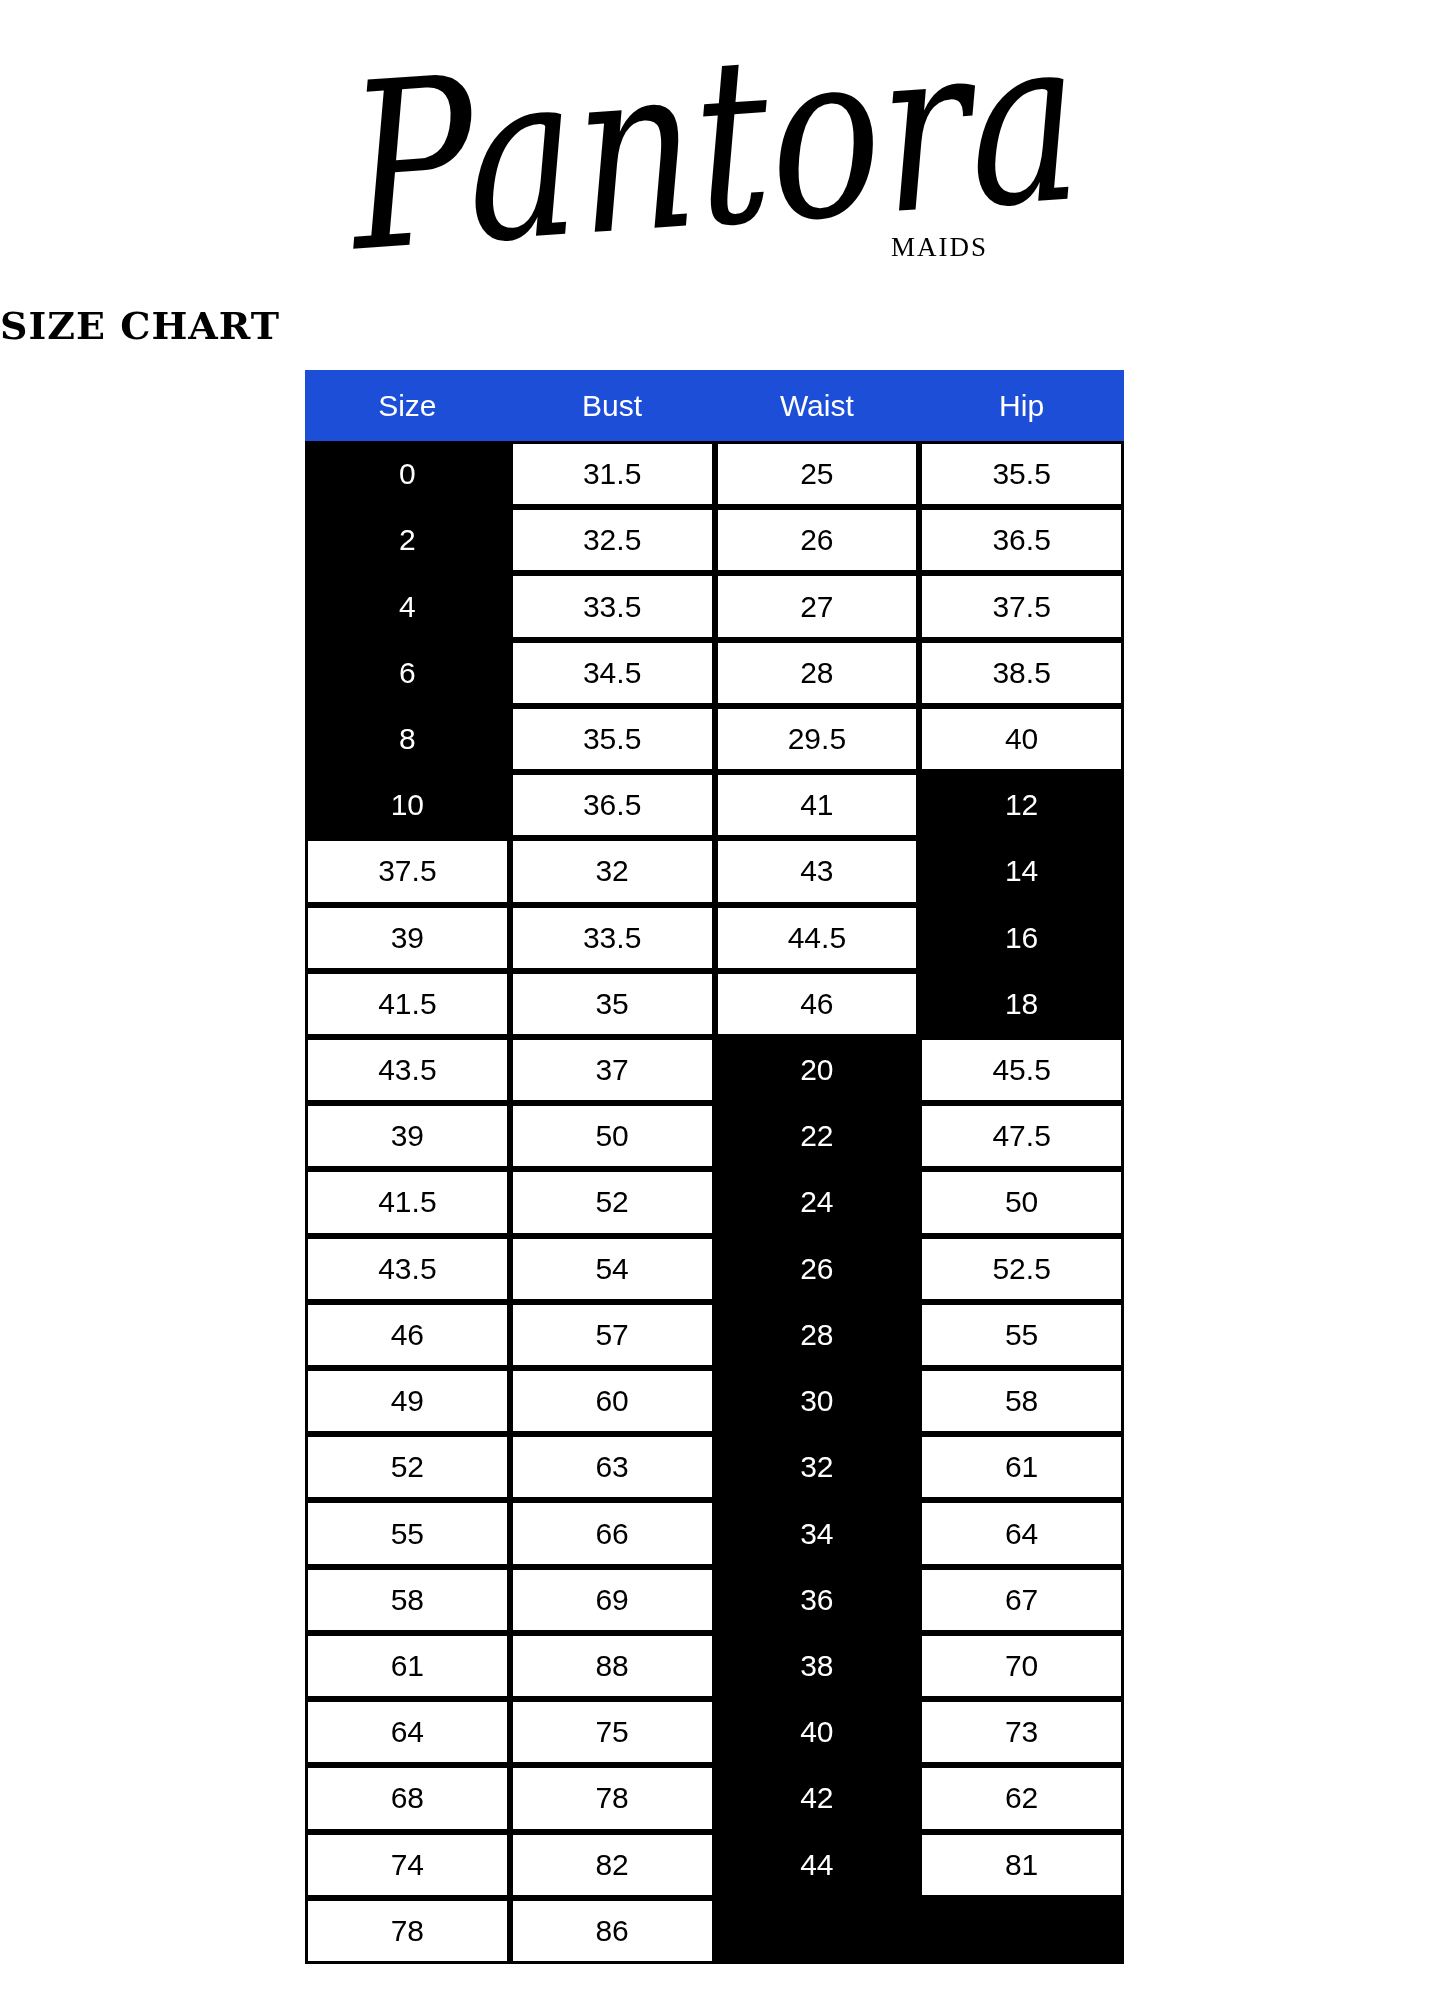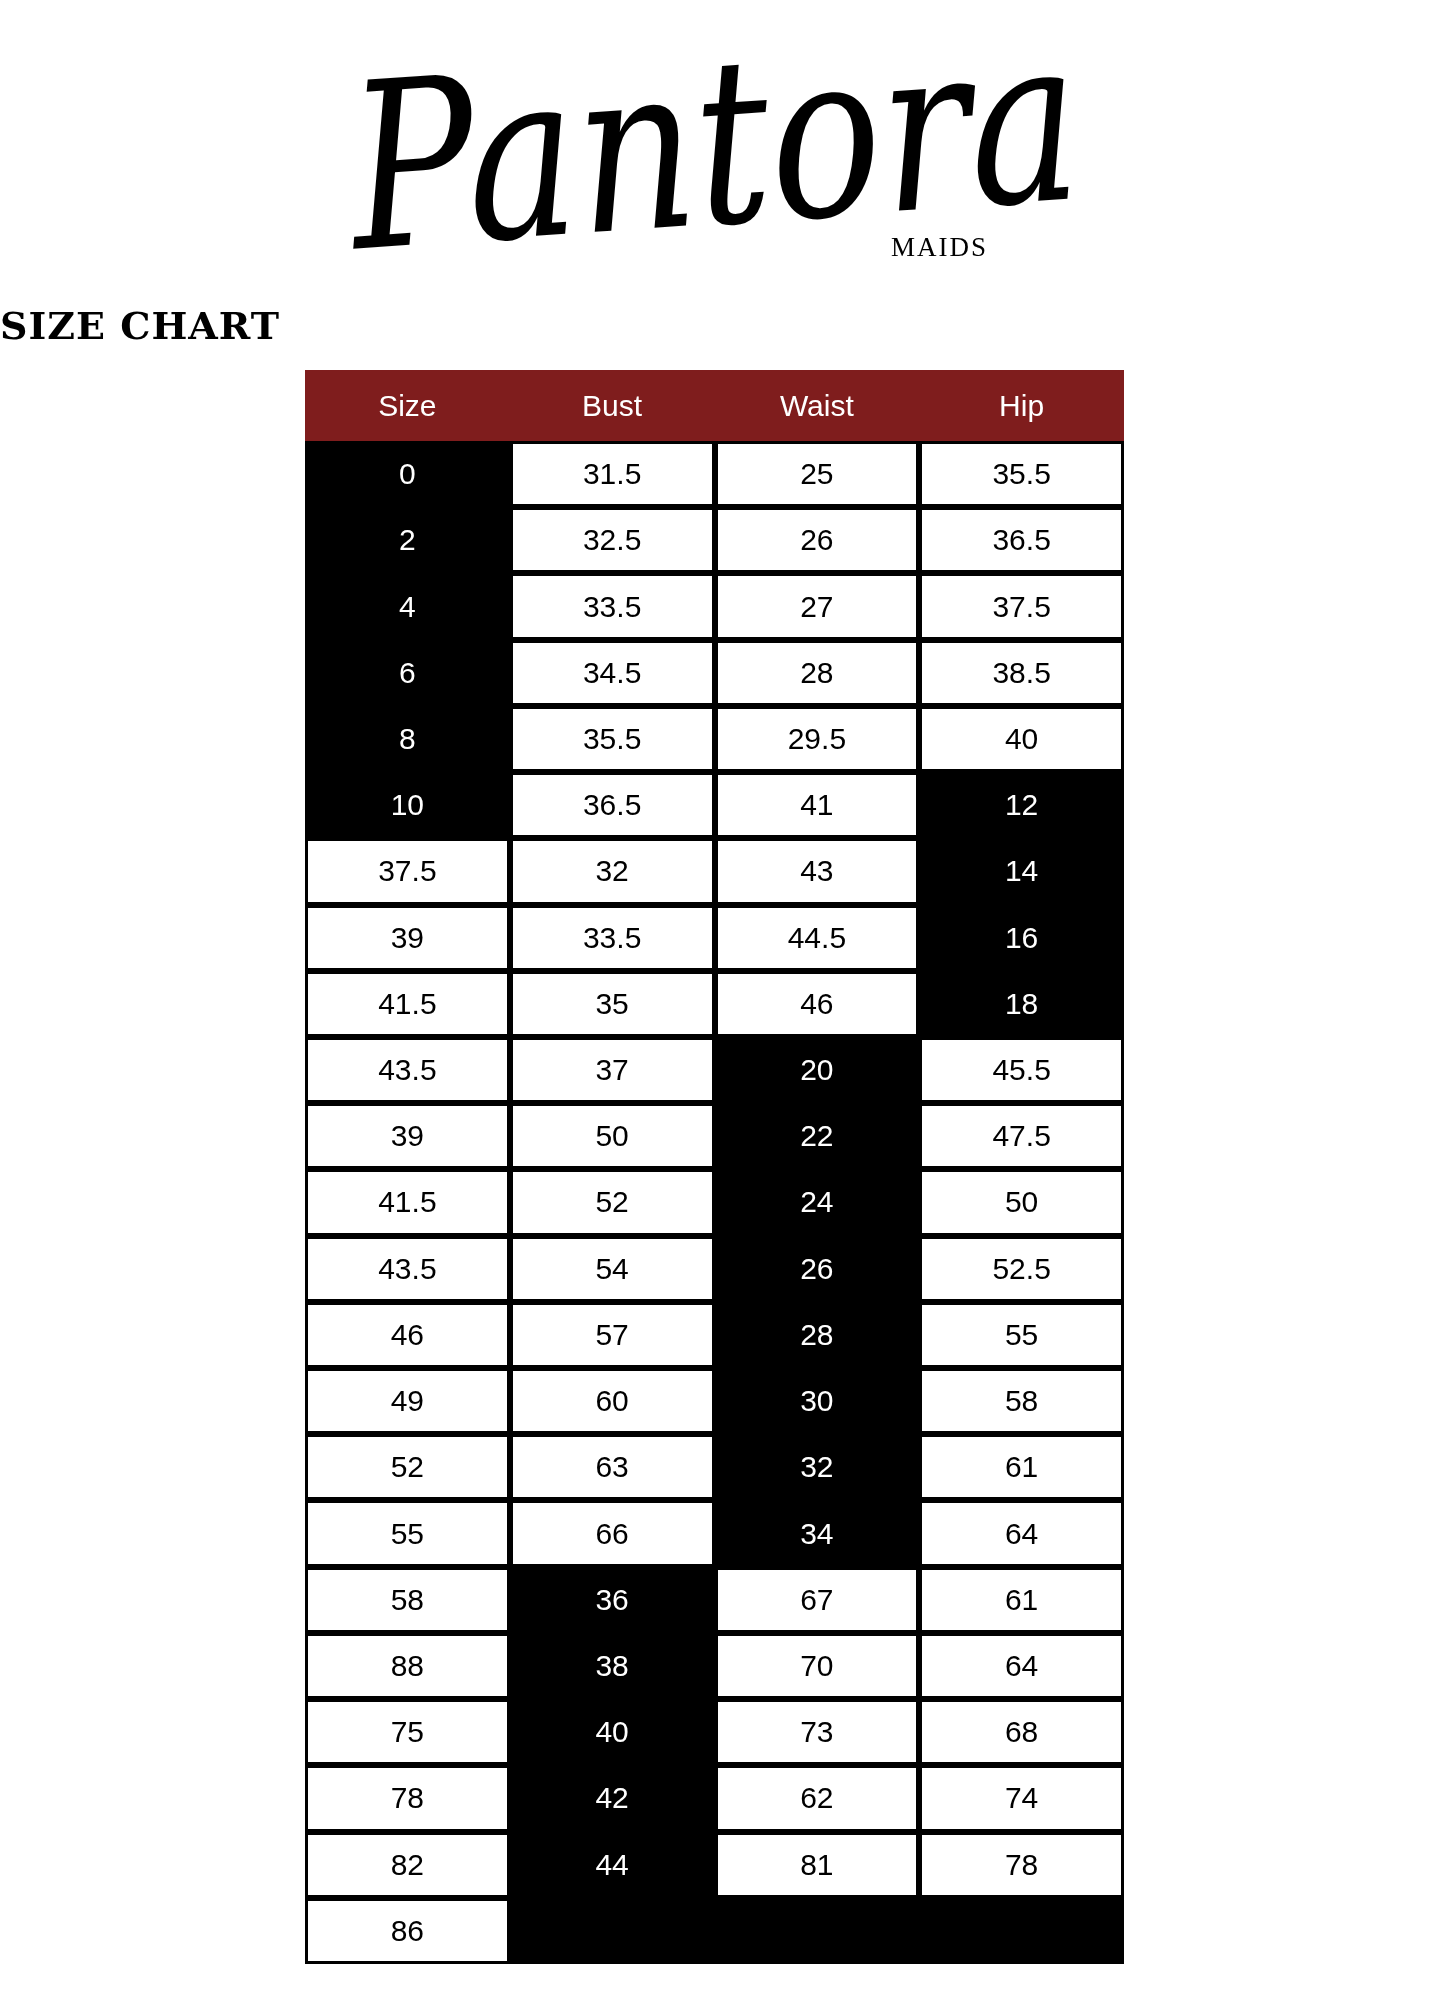--- a/index.html
+++ b/index.html
@@ -53,21 +53,21 @@
     grid-template-rows: 71px repeat(23, 1fr);
   }
   .cell {
     display: flex;
     align-items: center;
     justify-content: center;
     font-size: 30px;
     line-height: 1;
   }
   .header-cell {
-    background: #7f1d1d;
+    background: #1d4ed8;
     color: #ffffff;
   }
   .size-cell {
     background: #000000;
     color: #ffffff;
   }
   .data-cell {
     background: #ffffff;
     color: #000000;
     border: 3px solid #000000;
@@ -154,20 +154,21 @@
       <div class="cell data-cell">58</div>
       <div class="cell data-cell">52</div>
       <div class="cell data-cell">63</div>
       <div class="cell size-cell">32</div>
       <div class="cell data-cell">61</div>
       <div class="cell data-cell">55</div>
       <div class="cell data-cell">66</div>
       <div class="cell size-cell">34</div>
       <div class="cell data-cell">64</div>
       <div class="cell data-cell">58</div>
+      <div class="cell data-cell">69</div>
       <div class="cell size-cell">36</div>
       <div class="cell data-cell">67</div>
       <div class="cell data-cell">61</div>
       <div class="cell data-cell">88</div>
       <div class="cell size-cell">38</div>
       <div class="cell data-cell">70</div>
       <div class="cell data-cell">64</div>
       <div class="cell data-cell">75</div>
       <div class="cell size-cell">40</div>
       <div class="cell data-cell">73</div>

